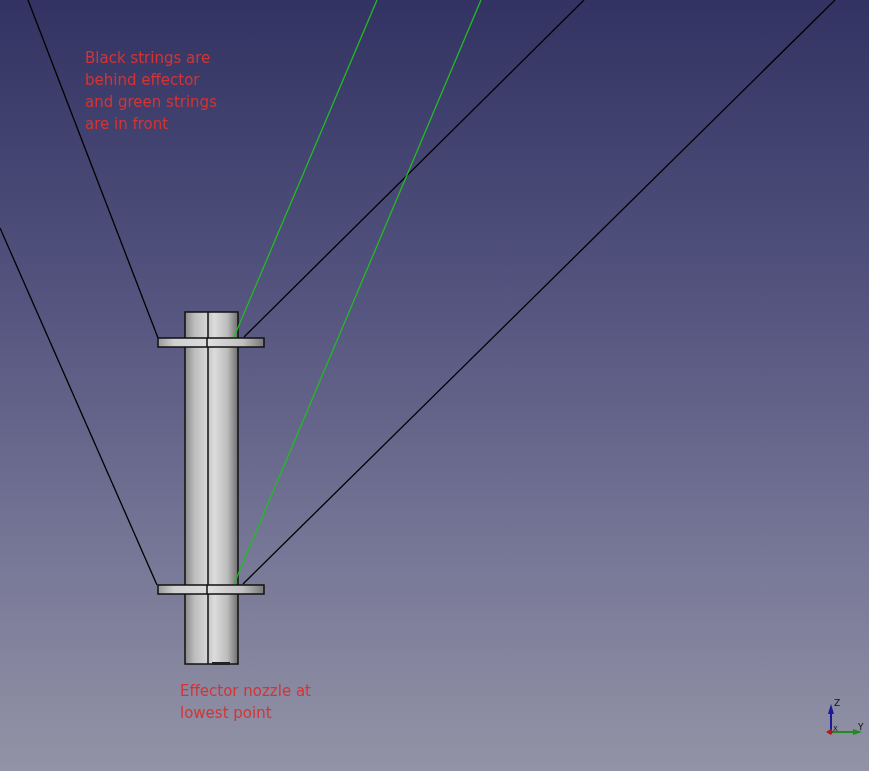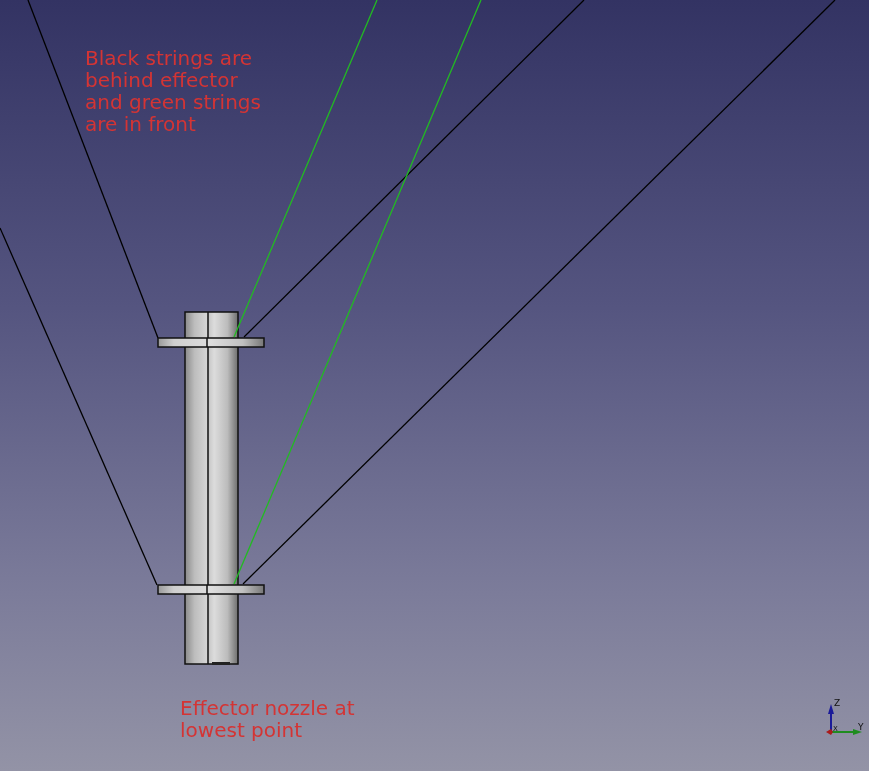--- a/index.html
+++ b/index.html
@@ -3,25 +3,25 @@
   <meta charset="utf-8">
   <style>
     html, body { margin: 0; padding: 0; }
     body {
       width: 869px; height: 771px; overflow: hidden; position: relative;
       background: linear-gradient(to bottom, #333363 0%, #555580 40%, #7a7a99 75%, #9393a6 100%);
       font-family: "DejaVu Sans", sans-serif;
     }
     #viewport { position: absolute; left: 0; top: 0; width: 869px; height: 771px; }
     .annotation {
-      position: absolute; color: #d43434; font-size: 20px; line-height: 22px;
+      position: absolute; color: #d43434; font-size: 15px; line-height: 22px;
       font-family: "DejaVu Sans", sans-serif; white-space: pre;
     }
     #note-top { left: 85px; top: 47px; }
-    #note-bottom { left: 180px; top: 680px; margin-top: 17px; }
+    #note-bottom { left: 180px; top: 680px; }
     #axis-cross {
       position: absolute; left: 818px; top: 694px; width: 51px; height: 50px;
     }
   </style>
 </head>
 <body>
 
 <div id="viewport">
   <svg width="869" height="771" viewBox="0 0 869 771" style="position:absolute;left:0;top:0;">
     <defs>

